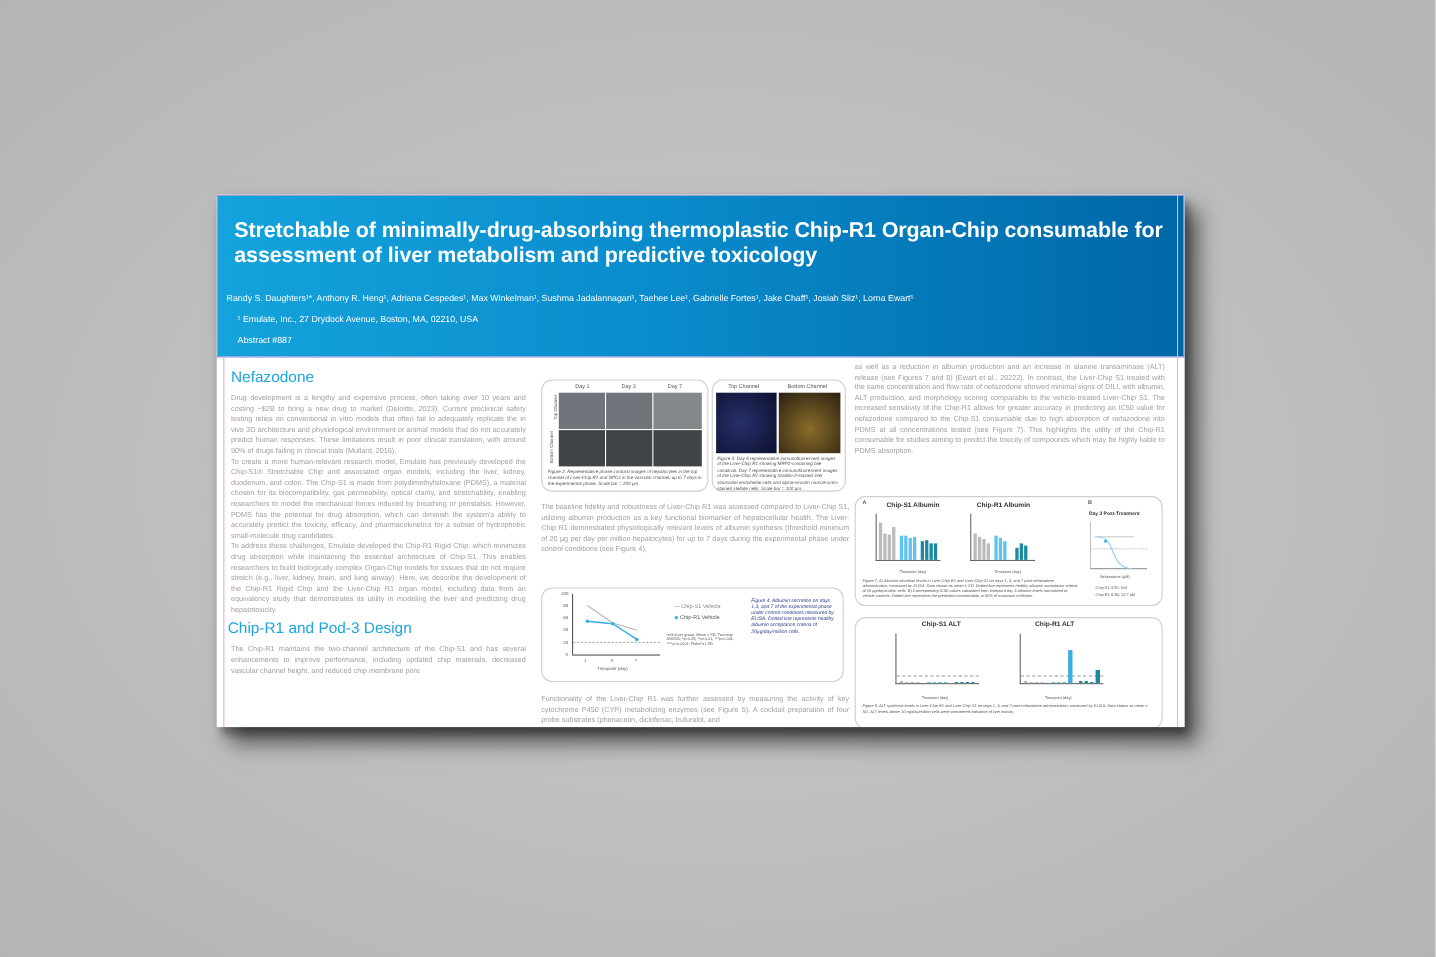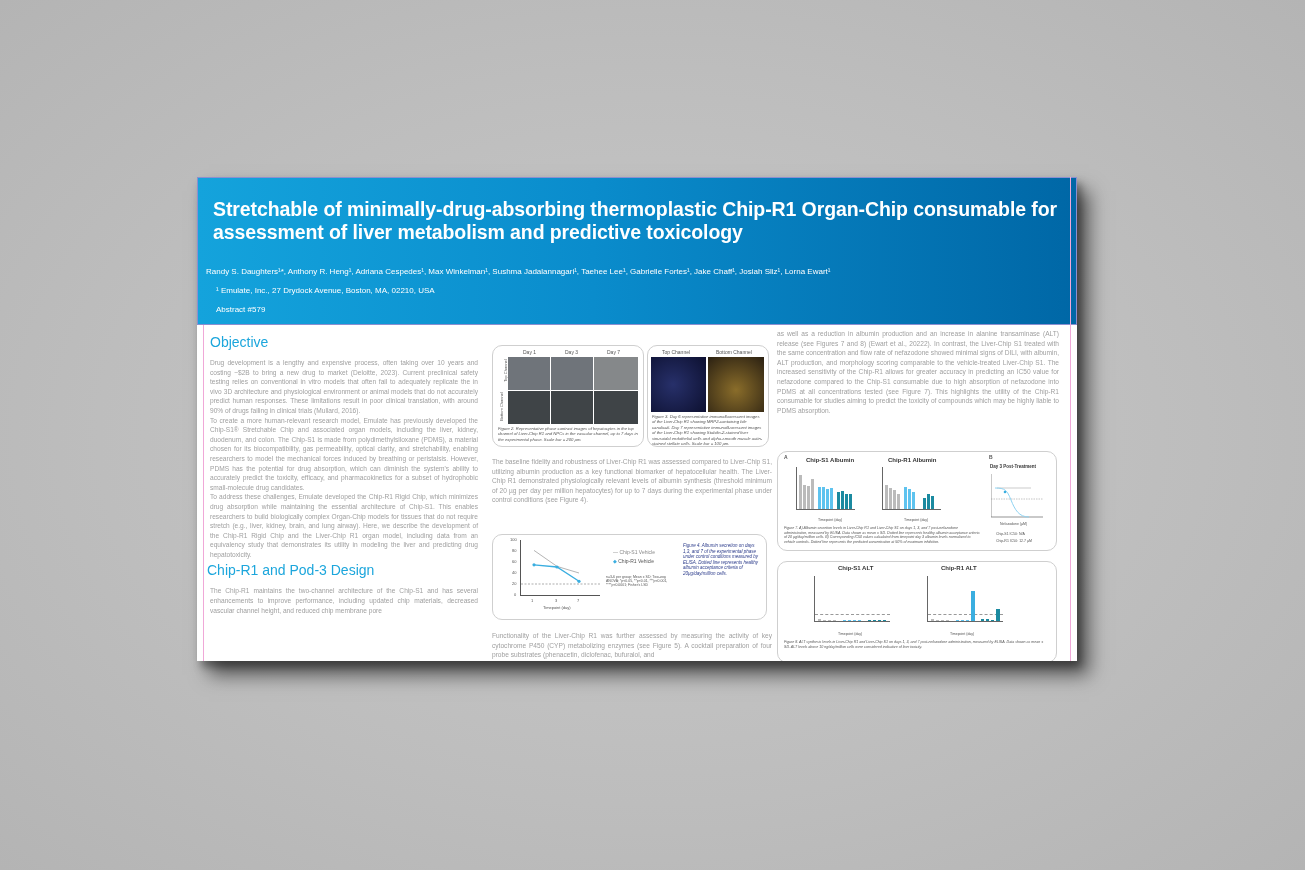--- a/index.html
+++ b/index.html
@@ -50,27 +50,27 @@
   .legend-item { position:absolute; font-size:5px; color:#555; white-space:nowrap; }
 </style>
 </head>
 <body>
 
 <div class="poster">
   <div class="header">
     <div class="title">Stretchable of minimally-drug-absorbing thermoplastic Chip-R1 Organ-Chip consumable for assessment of liver metabolism and predictive toxicology</div>
     <div class="authors">Randy S. Daughters¹*, Anthony R. Heng¹, Adriana Cespedes¹, Max Winkelman¹, Sushma Jadalannagari¹, Taehee Lee¹, Gabrielle Fortes¹, Jake Chaff¹, Josiah Sliz¹, Lorna Ewart¹</div>
     <div class="affil">¹ Emulate, Inc., 27 Drydock Avenue, Boston, MA, 02210, USA</div>
-    <div class="abstract">Abstract #579</div>
+    <div class="abstract">Abstract #887</div>
   </div>
   <div class="pinkline-l"></div>
   <div class="pinkline-r"></div>
 
   <div class="col col1">
-    <h2 style="margin-top:9px;margin-bottom:8px;">Objective</h2>
+    <h2 style="margin-top:9px;margin-bottom:8px;">Nefazodone</h2>
     <p class="body">Drug development is a lengthy and expensive process, often taking over 10 years and costing ~$2B to bring a new drug to market (Deloitte, 2023). Current preclinical safety testing relies on conventional in vitro models that often fail to adequately replicate the in vivo 3D architecture and physiological environment or animal models that do not accurately predict human responses. These limitations result in poor clinical translation, with around 90% of drugs failing in clinical trials (Mullard, 2016).</p>
     <p class="body">To create a more human-relevant research model, Emulate has previously developed the Chip-S1® Stretchable Chip and associated organ models, including the liver, kidney, duodenum, and colon. The Chip-S1 is made from polydimethylsiloxane (PDMS), a material chosen for its biocompatibility, gas permeability, optical clarity, and stretchability, enabling researchers to model the mechanical forces induced by breathing or peristalsis. However, PDMS has the potential for drug absorption, which can diminish the system's ability to accurately predict the toxicity, efficacy, and pharmacokinetics for a subset of hydrophobic small-molecule drug candidates.</p>
     <p class="body">To address these challenges, Emulate developed the Chip-R1 Rigid Chip, which minimizes drug absorption while maintaining the essential architecture of Chip-S1. This enables researchers to build biologically complex Organ-Chip models for tissues that do not require stretch (e.g., liver, kidney, brain, and lung airway). Here, we describe the development of the Chip-R1 Rigid Chip and the Liver-Chip R1 organ model, including data from an equivalency study that demonstrates its utility in modeling the liver and predicting drug hepatotoxicity.</p>
     <h2 style="margin-top:3px;margin-bottom:8px;margin-left:-3px;">Chip-R1 and Pod-3 Design</h2>
     <p class="body">The Chip-R1 maintains the two-channel architecture of the Chip-S1 and has several enhancements to improve performance, including updated chip materials, decreased vascular channel height, and reduced chip membrane pore</p>
   </div>
 
   <div class="col col2" style="height:340px;">
 
     <div class="panel" style="left:0;top:20px;width:150px;height:100px;">

